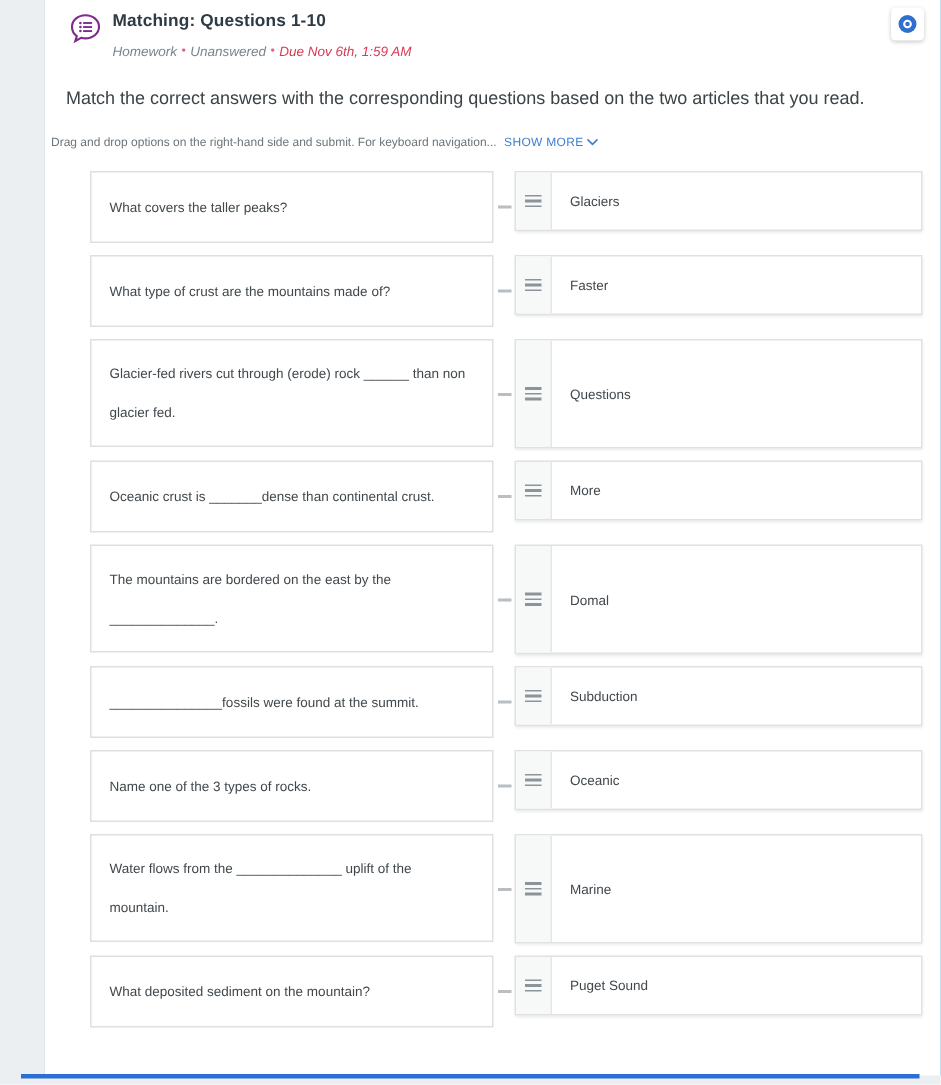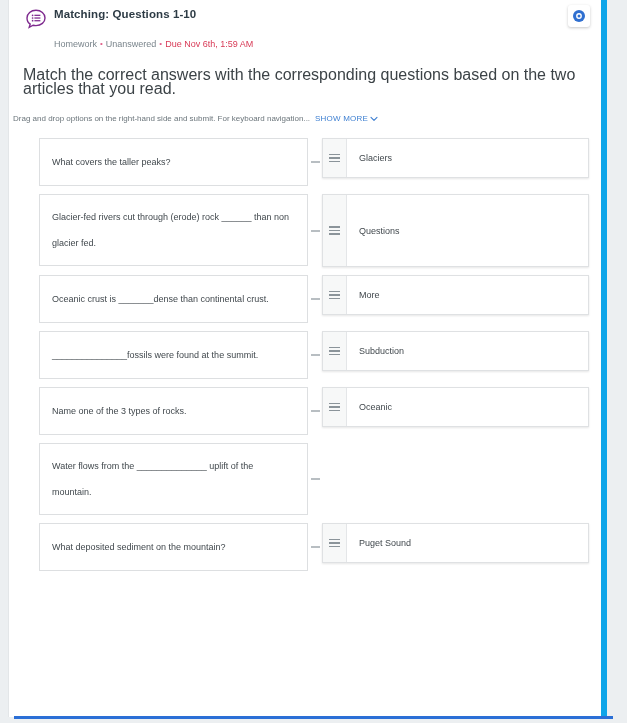--- a/index.html
+++ b/index.html
@@ -17,28 +17,28 @@
   .page {
     position: relative;
     width: 627px;
     height: 723px;
     background: #eceff1;
     box-sizing: border-box;
   }
   
   .card {
     position: absolute;
-    left: 8px;
+    left: 29px;
     top: 0px;
     width: 599px;
     height: 717px;
     background: #ffffff;
     box-sizing: border-box;
     border-left: 1px solid #e3e6e8;
-    border-right: 6px solid #0ea5e9;
+    border-right: 1px solid #0ea5e9;
     overflow: hidden;
   }
   .bottom-bar {
     position: absolute;
     left: 14px;
     top: 716px;
     width: 599px;
     height: 3px;
     background: #2b6fd6;
   }
@@ -65,22 +65,23 @@
     font-size: 11.5px;
     font-weight: bold;
     color: #2d3b45;
     line-height: 14px;
     letter-spacing: .1px;
   }
   .hdr-meta {
     font-size: 9px;
     color: #7a858c;
     line-height: 13px;
-    margin-top: 16px;
+    margin-top: 6px;
     white-space: nowrap;
+    font-style: italic;
   }
   .hdr-meta .dot {
     color: #e0608a;
     font-size: 8px;
     margin: 0 3px;
     vertical-align: 1px;
   }
   .hdr-meta .due {
     color: #d83a56;
   }
@@ -94,21 +95,21 @@
     border-radius: 3px;
     box-shadow: 0 1px 3px rgba(0,0,0,.22);
     display: flex;
     align-items: center;
     justify-content: center;
     cursor: pointer;
   }
 
   
   .prompt {
-    font-size: 16px;
+    font-size: 12px;
     color: #3c4347;
     padding: 0 14px;
     margin-top: 17px;
     line-height: 14px;
   }
   .instr {
     font-size: 8px;
     color: #6b757b;
     padding: 0 4px;
     margin-top: 17px;
@@ -256,20 +257,38 @@
             <div class="handle">
               <span class="bars">
                 <b></b>
                 <b></b>
                 <b></b>
               </span>
             </div>
             <div class="atext">Glaciers</div>
           </div>
         </div>
+        <div class="row one">
+          <div class="qbox">
+            <span class="qtext">What type of crust are the mountains made of?</span>
+          </div>
+          <div class="connector">
+            <i></i>
+          </div>
+          <div class="abox">
+            <div class="handle">
+              <span class="bars">
+                <b></b>
+                <b></b>
+                <b></b>
+              </span>
+            </div>
+            <div class="atext">Faster</div>
+          </div>
+        </div>
         <div class="row two">
           <div class="qbox">
             <span class="qtext">Glacier-fed rivers cut through (erode) rock ______ than non glacier fed.</span>
           </div>
           <div class="connector">
             <i></i>
           </div>
           <div class="abox">
             <div class="handle">
               <span class="bars">
@@ -292,20 +311,38 @@
             <div class="handle">
               <span class="bars">
                 <b></b>
                 <b></b>
                 <b></b>
               </span>
             </div>
             <div class="atext">More</div>
           </div>
         </div>
+        <div class="row two">
+          <div class="qbox">
+            <span class="qtext">The mountains are bordered on the east by the ______________.</span>
+          </div>
+          <div class="connector">
+            <i></i>
+          </div>
+          <div class="abox">
+            <div class="handle">
+              <span class="bars">
+                <b></b>
+                <b></b>
+                <b></b>
+              </span>
+            </div>
+            <div class="atext">Domal</div>
+          </div>
+        </div>
         <div class="row one">
           <div class="qbox">
             <span class="qtext">_______________fossils were found at the summit.</span>
           </div>
           <div class="connector">
             <i></i>
           </div>
           <div class="abox">
             <div class="handle">
               <span class="bars">
@@ -334,20 +371,30 @@
             </div>
             <div class="atext">Oceanic</div>
           </div>
         </div>
         <div class="row two">
           <div class="qbox">
             <span class="qtext">Water flows from the ______________ uplift of the mountain.</span>
           </div>
           <div class="connector">
             <i></i>
+          </div>
+          <div class="abox">
+            <div class="handle">
+              <span class="bars">
+                <b></b>
+                <b></b>
+                <b></b>
+              </span>
+            </div>
+            <div class="atext">Marine</div>
           </div>
         </div>
         <div class="row one">
           <div class="qbox">
             <span class="qtext">What deposited sediment on the mountain?</span>
           </div>
           <div class="connector">
             <i></i>
           </div>
           <div class="abox">

